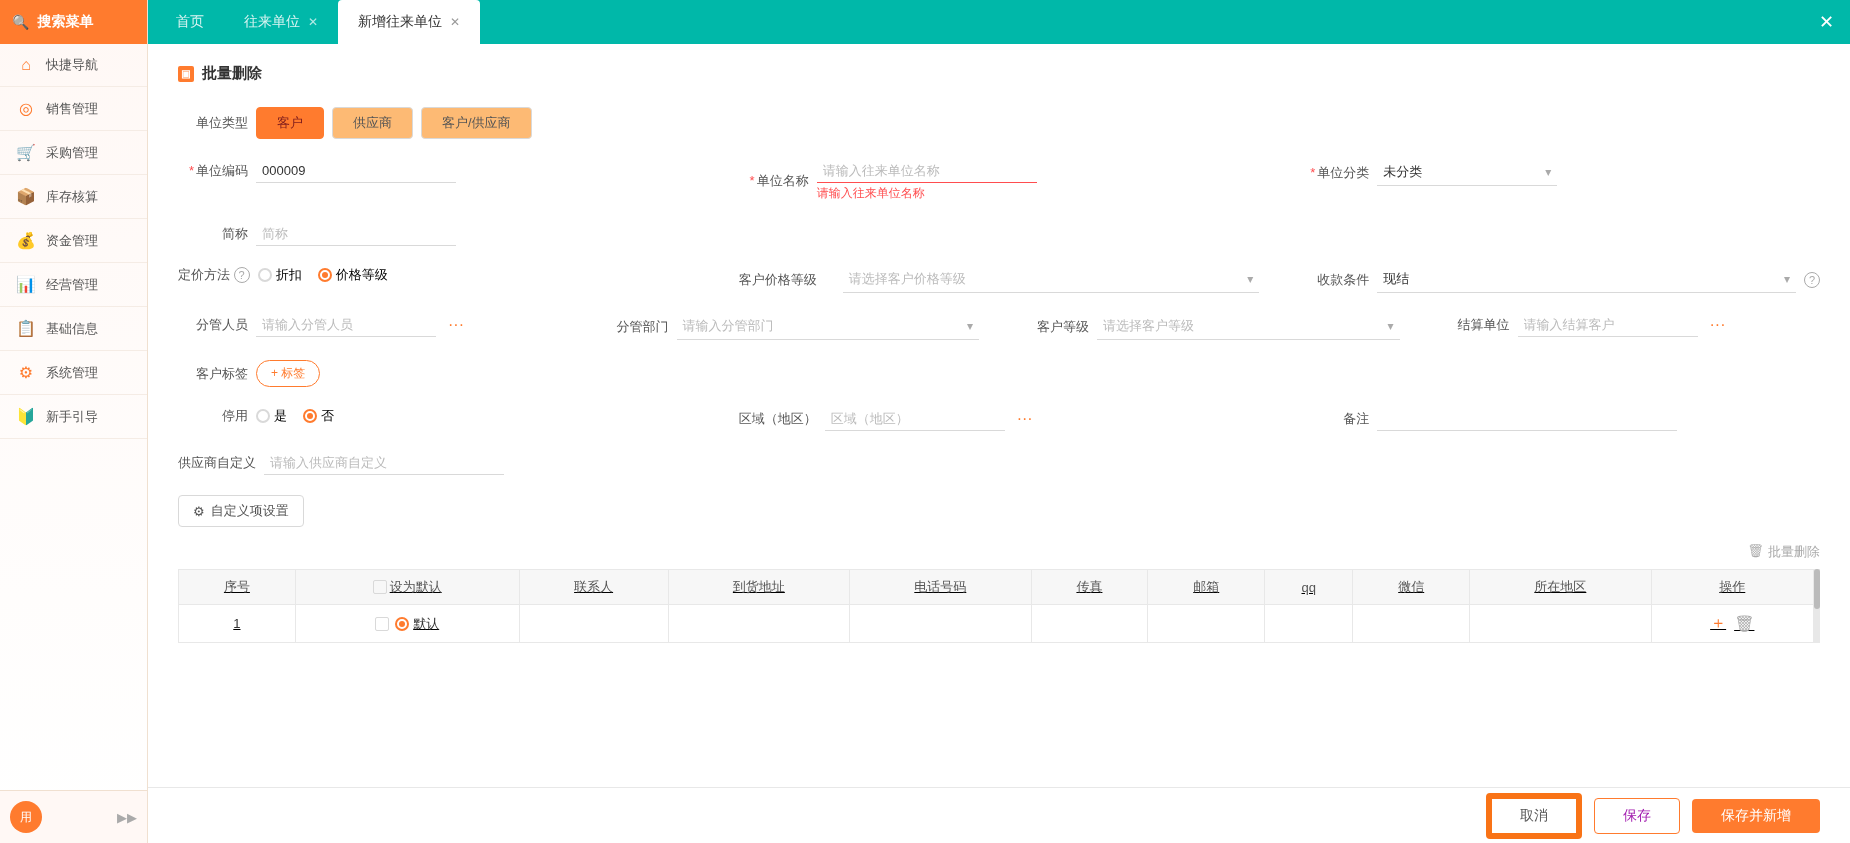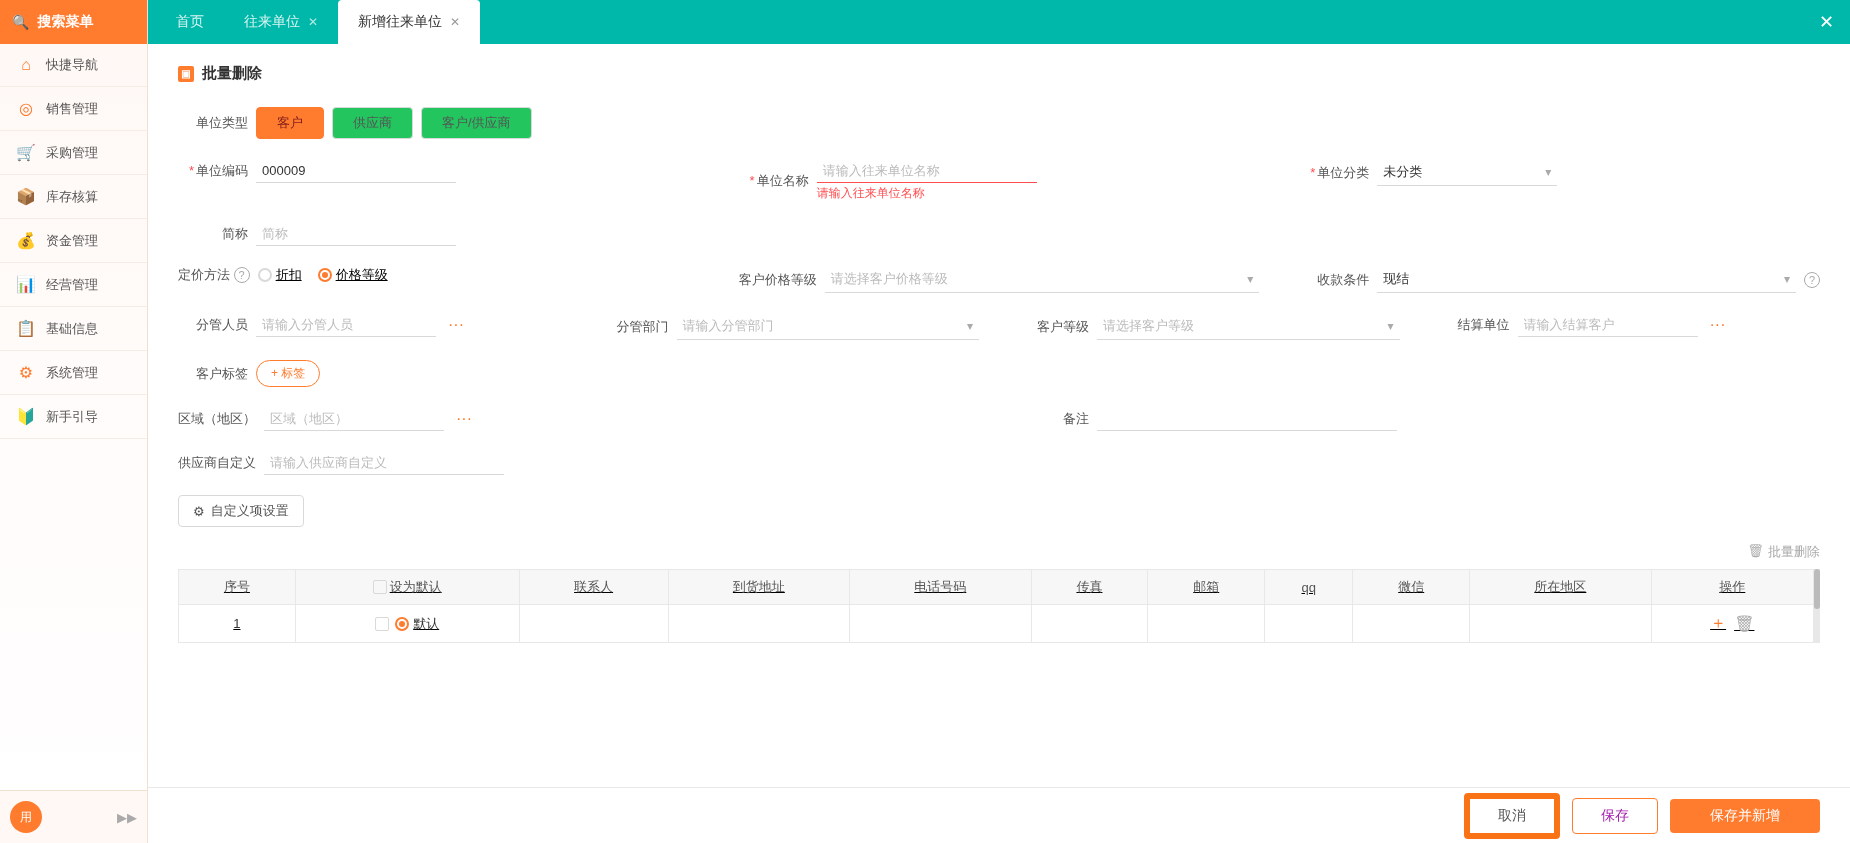--- a/index.html
+++ b/index.html
@@ -162,21 +162,21 @@
     .error-msg { color: #ff4d4f; font-size: 12px; margin-top: 2px; }
 
     
     .type-buttons {
       display: flex;
       gap: 8px;
     }
     .type-btn {
       padding: 6px 20px;
       border: 1px solid #d9d9d9;
-      background: #22c55e;
+      background: #fdba74;
       cursor: pointer;
       border-radius: 4px;
       font-size: 13px;
       color: #555;
     }
     .type-btn.active {
       background: #ff7b2e;
       border-color: #ff7b2e;
       color: #7f1d1d;
     }
@@ -191,21 +191,21 @@
       display: flex;
       align-items: center;
       justify-content: space-between;
       cursor: pointer;
       background: transparent;
     }
     .select-value.placeholder { color: #bbb; }
     .chevron { color: #aaa; font-size: 12px; }
 
     
-    .radio-group { display: flex; align-items: center; gap: 16px; text-decoration: underline; }
+    .radio-group { display: flex; align-items: center; gap: 16px; }
     .radio-item { display: flex; align-items: center; gap: 4px; cursor: pointer; }
     .radio-circle {
       width: 14px; height: 14px;
       border-radius: 50%;
       border: 2px solid #d9d9d9;
       display: flex; align-items: center; justify-content: center;
     }
     .radio-circle.checked { border-color: #ff7b2e; }
     .radio-circle.checked::after {
       content: '';
@@ -309,21 +309,21 @@
     .btn-save {
       padding: 8px 28px;
       border: 1px solid #ff7b2e;
       background: white;
       border-radius: 4px;
       color: #a21caf;
       cursor: pointer;
       font-size: 14px;
     }
     .btn-save-add {
-      padding: 8px 40px;
+      padding: 8px 29px;
       background: #ff7b2e;
       border: none;
       border-radius: 4px;
       color: white;
       cursor: pointer;
       font-size: 14px;
     }
 
     
     .batch-delete {
@@ -497,21 +497,21 @@
             <span>折扣</span>
           </div>
           <div class="radio-item">
             <div class="radio-circle checked"></div>
             <span>价格等级</span>
           </div>
         </div>
       </div>
       <div class="form-field">
         <span class="form-label">客户价格等级</span>
-        <div class="select-value placeholder" style="min-width:200px;">
+        <div class="select-value placeholder" style="min-width:200px;margin-left:18px;">
           <span>请选择客户价格等级</span>
           <span class="chevron">▾</span>
         </div>
       </div>
       <div class="form-field">
         <span class="form-label">收款条件</span>
         <div class="select-value" style="min-width:160px;">
           <span>现结</span>
           <span class="chevron">▾</span>
         </div>
@@ -547,20 +547,33 @@
     </div>
 
     <div class="form-row">
       <div class="form-field">
         <span class="form-label">客户标签</span>
         <button class="tag-add-btn">+ 标签</button>
       </div>
     </div>
 
     <div class="form-row">
+      <div class="form-field">
+        <span class="form-label">停用</span>
+        <div class="radio-group">
+          <div class="radio-item">
+            <div class="radio-circle"></div>
+            <span>是</span>
+          </div>
+          <div class="radio-item">
+            <div class="radio-circle checked"></div>
+            <span>否</span>
+          </div>
+        </div>
+      </div>
       <div class="form-field">
         <span class="form-label">区域（地区）</span>
         <input class="form-input" placeholder="区域（地区）" style="max-width: 180px;">
         <span class="more-btn">···</span>
       </div>
       <div class="form-field">
         <span class="form-label">备注</span>
         <input class="form-input" style="max-width: 300px;">
       </div>
     </div>

